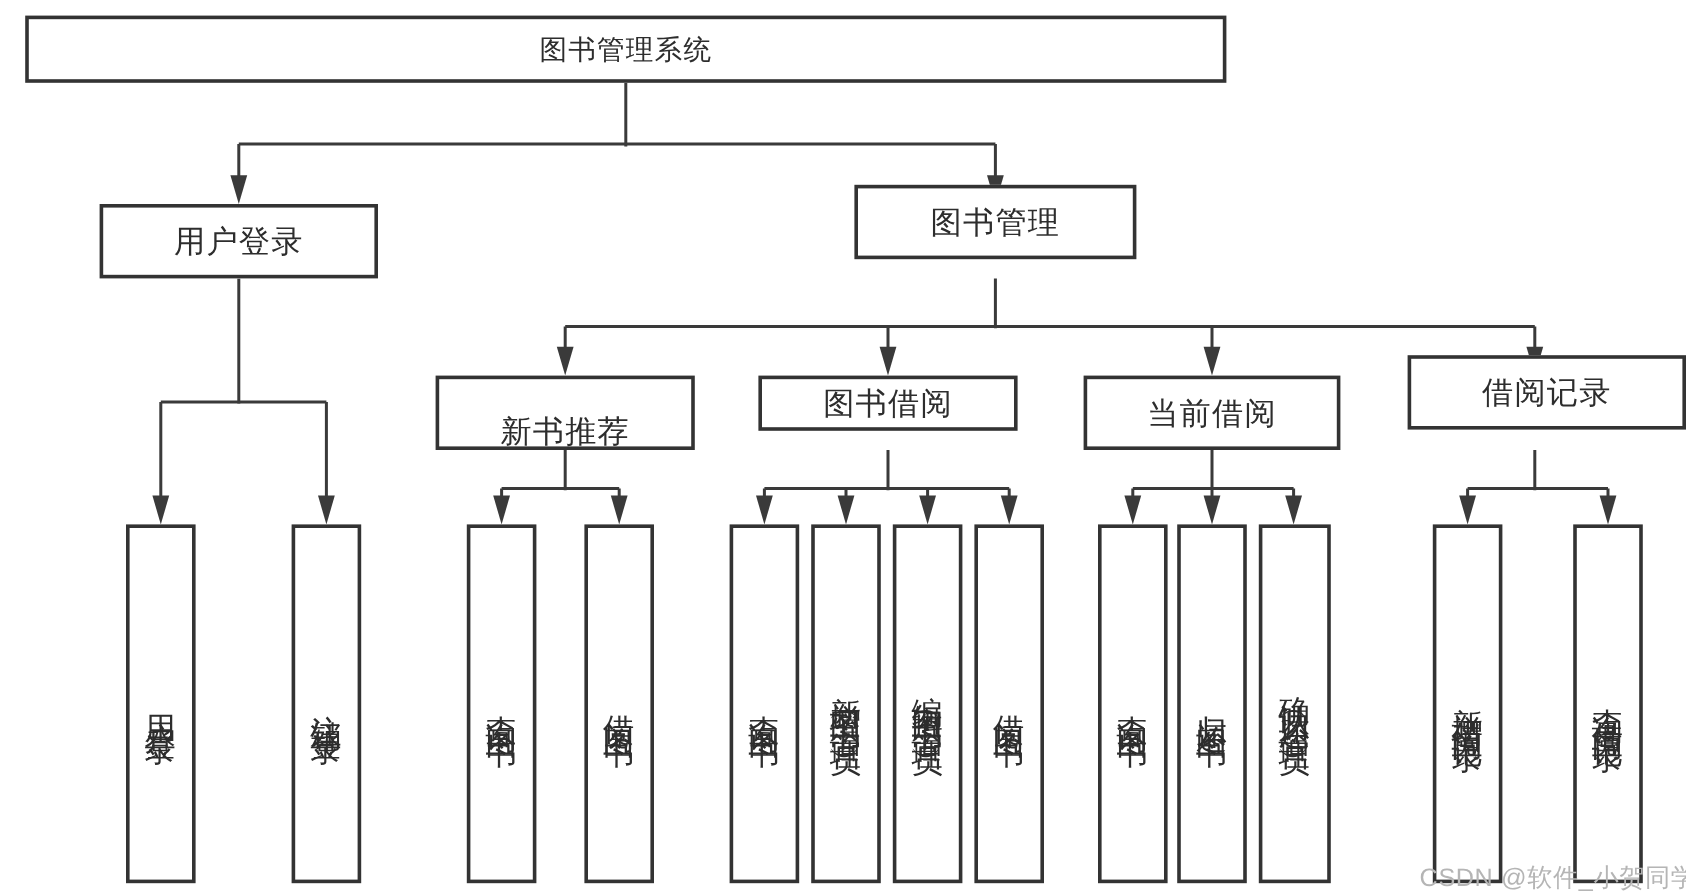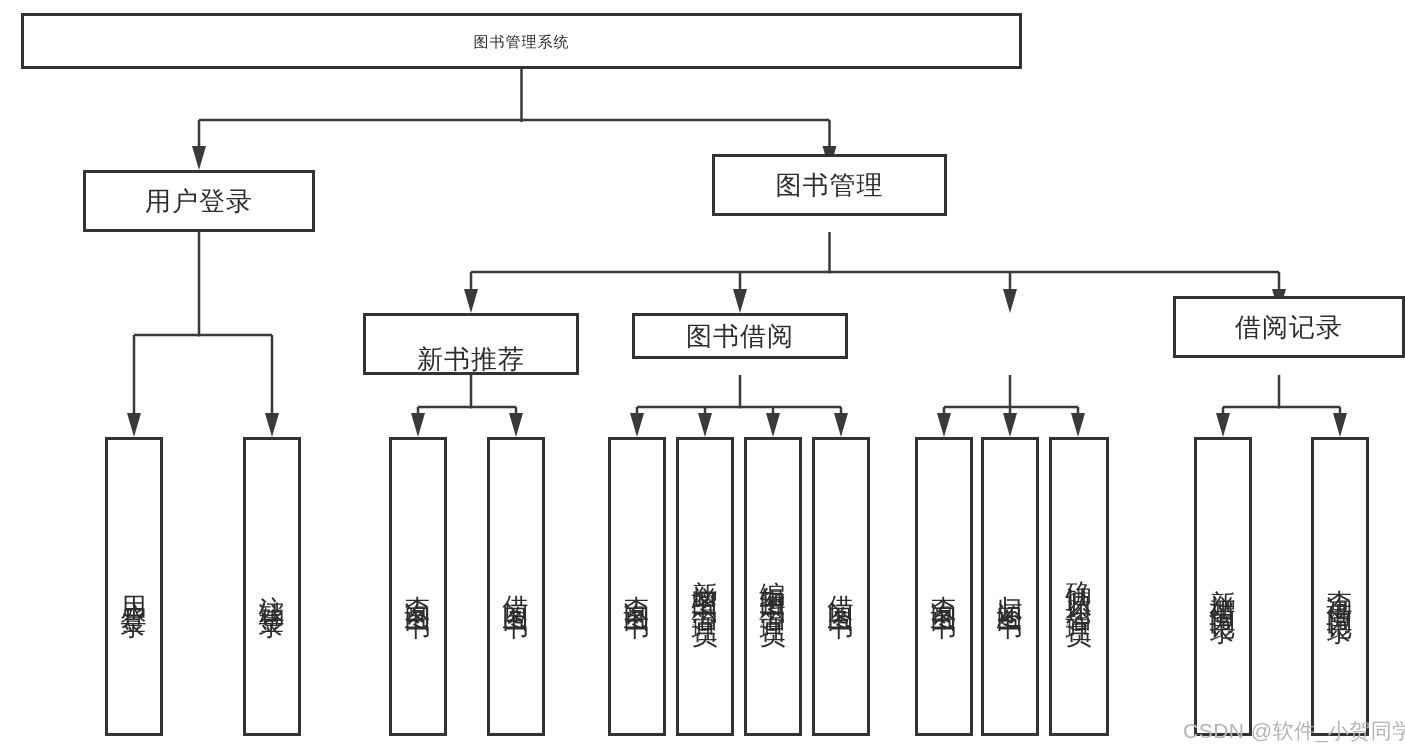--- a/index.html
+++ b/index.html
@@ -29,21 +29,21 @@
     display:flex;align-items:center;justify-content:center;
     font-size:26px;letter-spacing:1px;line-height:1;
     text-align:center;
   }
   .node.v span{
     writing-mode:vertical-rl;
     letter-spacing:6px;
     white-space:nowrap;
   }
   
-  #n-root          {left:21px;  top:13px;  width:1001px;height:56px;font-size:15px;}
+  #n-root          {left:21px;  top:13px;  width:1001px;height:56px;font-size:23px;}
   #n-user-login    {left:83px;  top:170px; width:232px; height:62px;}
   #n-book-mgmt     {left:712px; top:154px; width:235px; height:62px;}
   #n-new-book      {left:363px; top:313px; width:216px; height:62px;align-items:flex-end;}
   #n-book-borrow   {left:632px; top:313px; width:216px; height:46px;}
   #n-cur-borrow    {left:903px; top:313px; width:214px; height:62px;}
   #n-borrow-rec    {left:1173px;top:296px; width:232px; height:62px;}
   #n-login         {left:105px; top:437px; width:58px;  height:299px;}
   #n-logout        {left:243px; top:437px; width:58px;  height:299px;}
   #n-nb-query      {left:389px; top:437px; width:58px;  height:299px;}
   #n-nb-borrow     {left:487px; top:437px; width:58px;  height:299px;}
@@ -123,20 +123,23 @@
   <div class="node" id="n-book-mgmt">
     <span>图书管理</span>
   </div>
 
   <div class="node" id="n-new-book">
     <span>新书推荐</span>
   </div>
   <div class="node" id="n-book-borrow">
     <span>图书借阅</span>
   </div>
+  <div class="node" id="n-cur-borrow">
+    <span>当前借阅</span>
+  </div>
   <div class="node" id="n-borrow-rec">
     <span>借阅记录</span>
   </div>
 
   <div class="node v" id="n-login">
     <span>用户登录</span>
   </div>
   <div class="node v" id="n-logout">
     <span>注销登录</span>
   </div>

